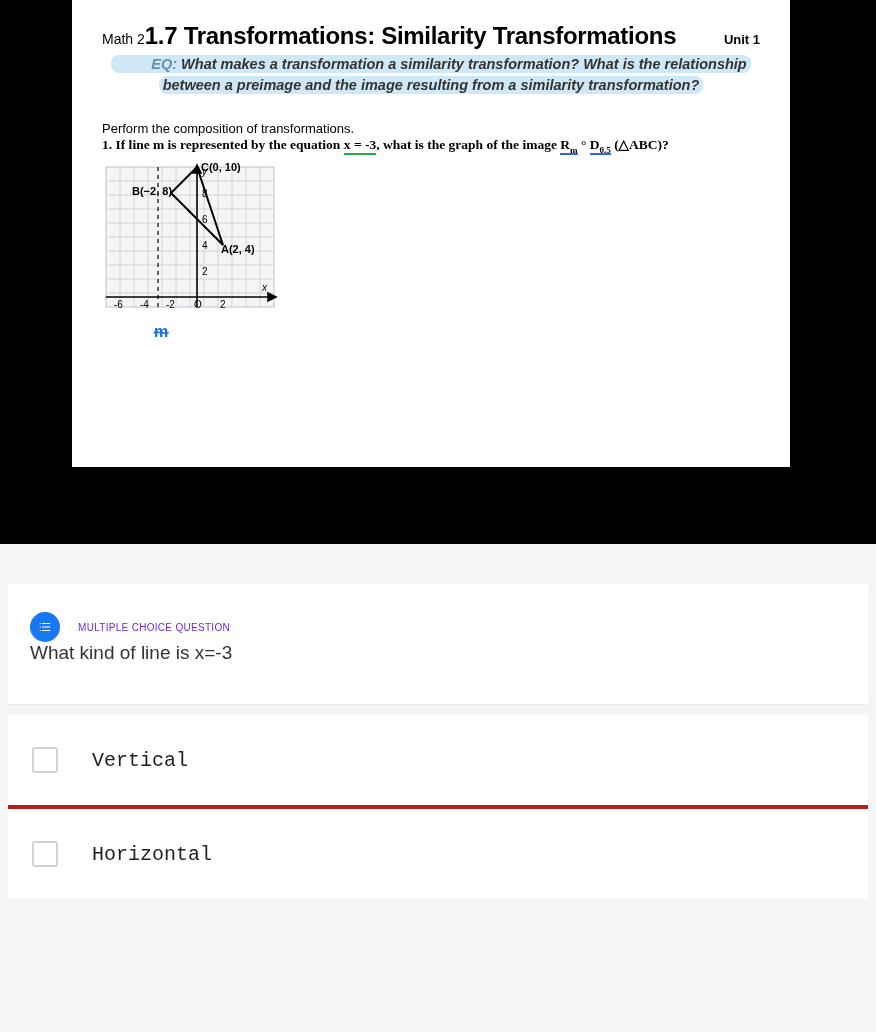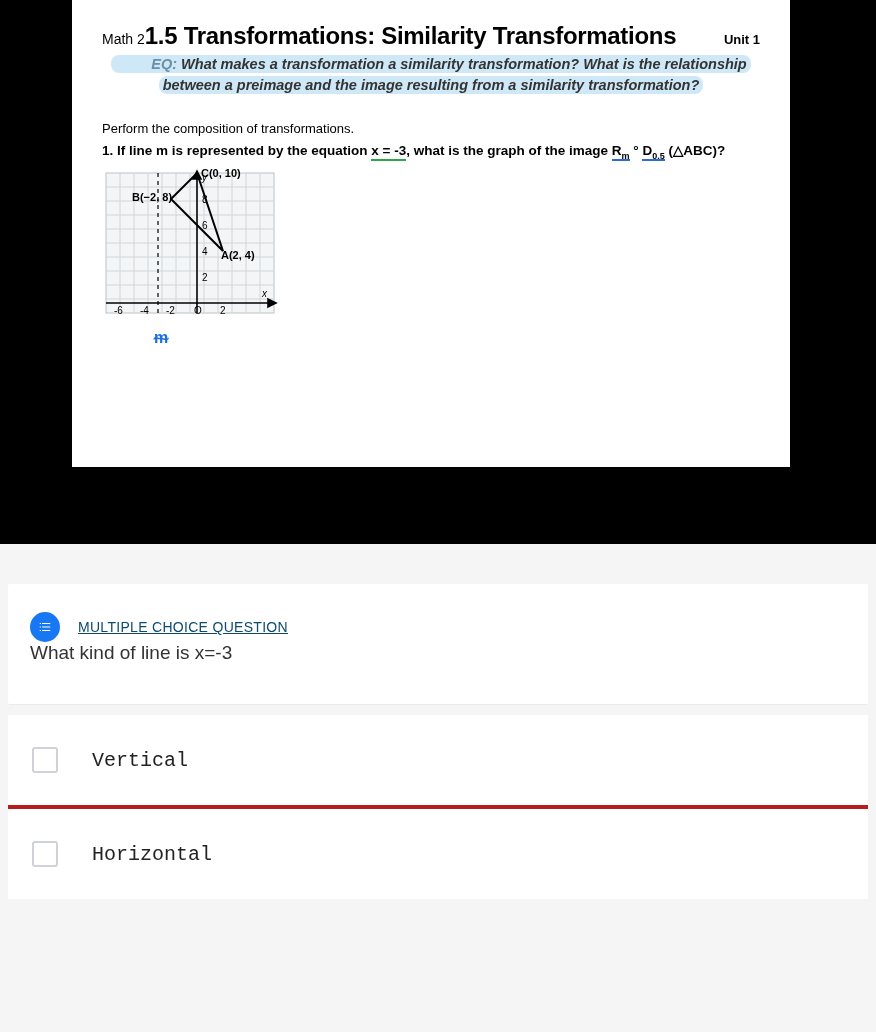--- a/index.html
+++ b/index.html
@@ -15,36 +15,36 @@
   .unit-label { font-size: 13px; font-weight: 700; margin-left: auto; white-space: nowrap; }
   .eq-block { margin-top: 4px; text-align: center; }
   .eq-line {
     display: inline;
     font-style: italic; font-weight: 700; color: #333;
     font-size: 14.5px; line-height: 1.45;
     background: #cfe8f7; padding: 1px 4px; border-radius: 8px;
   }
   .eq-label { color: #6b8fa8; font-style: italic; margin-left: 36px; }
   .instr { margin-top: 25px; font-weight: 400; font-size: 13px; }
-  .q-line { font-weight: 700; font-size: 13.5px; margin-top: 6px; }
+  .q-line { font-weight: 700; font-size: 13.5px; margin-top: 0; font-family: Liberation Serif, serif; }
   .ul-grn { border-bottom: 2px solid #2aa84a; padding-bottom: 1px; }
   .ul-blue { border-bottom: 2px solid #2a6bd4; padding-bottom: 1px; }
   .sub { font-size: 9px; vertical-align: sub; }
   .graph-wrap { margin-top: 8px; width: 176px; height: 160px; position: relative; }
   .graph-svg { position: absolute; inset: 0; }
   .squiggle { position: absolute; left: 52px; bottom: -18px; color: #1c6fe0; font-size: 16px; font-weight: 700; }
 
   .question-panel { background: #fff; margin: 40px 8px 0 8px; border-radius: 2px; padding: 28px 22px 40px 22px; border-bottom: 1px solid #eaeaea; }
   .q-head { display: flex; align-items: center; gap: 18px; }
   .q-badge {
     width: 30px; height: 30px; border-radius: 50%; background: #1877f2;
     display: flex; align-items: center; justify-content: center;
   }
   .q-badge svg { width: 14px; height: 14px; fill: #fff; }
-  .q-type { color: #0c4a6e; font-size: 14px; letter-spacing: 0.3px; text-decoration: underline; }
+  .q-type { color: #6d28d9; font-size: 10px; letter-spacing: 0.3px; }
   .q-text { font-size: 19px; color: #333; font-family: Arial, sans-serif; }
 
   .options { margin-top: 10px; }
   .opt-row {
     background: #fff; border-top: 4px solid #b91c1c; padding: 32px 24px;
     display: flex; align-items: center; gap: 34px; margin: 0 8px;
   }
   .opt-row:first-child { border-top: none; text-align: center; }
   .chk {
     width: 26px; height: 26px; border: 2px solid #cfd3d8; border-radius: 3px; background: #fff;
@@ -52,21 +52,21 @@
   }
   .opt-label { font-family: "Courier New", monospace; font-size: 20px; color: #222; }
 </style>
 </head>
 <body>
 
 <div class="top-black">
   <div class="slide">
     <div class="slide-header">
       <span class="course-label">Math 2</span>
-      <span class="slide-title">1.5 Transformations: Similarity Transformations</span>
+      <span class="slide-title">1.7 Transformations: Similarity Transformations</span>
       <span class="unit-label">Unit 1</span>
     </div>
     <div class="eq-block">
       <span class="eq-line">
         <span class="eq-label">EQ:</span>
         <span>What makes a transformation a similarity transformation? What is the relationship</span>
       </span><br>
       <span class="eq-line">between a preimage and the image resulting from a similarity transformation?</span>
     </div>
     <div class="instr">Perform the composition of transformations.</div>

